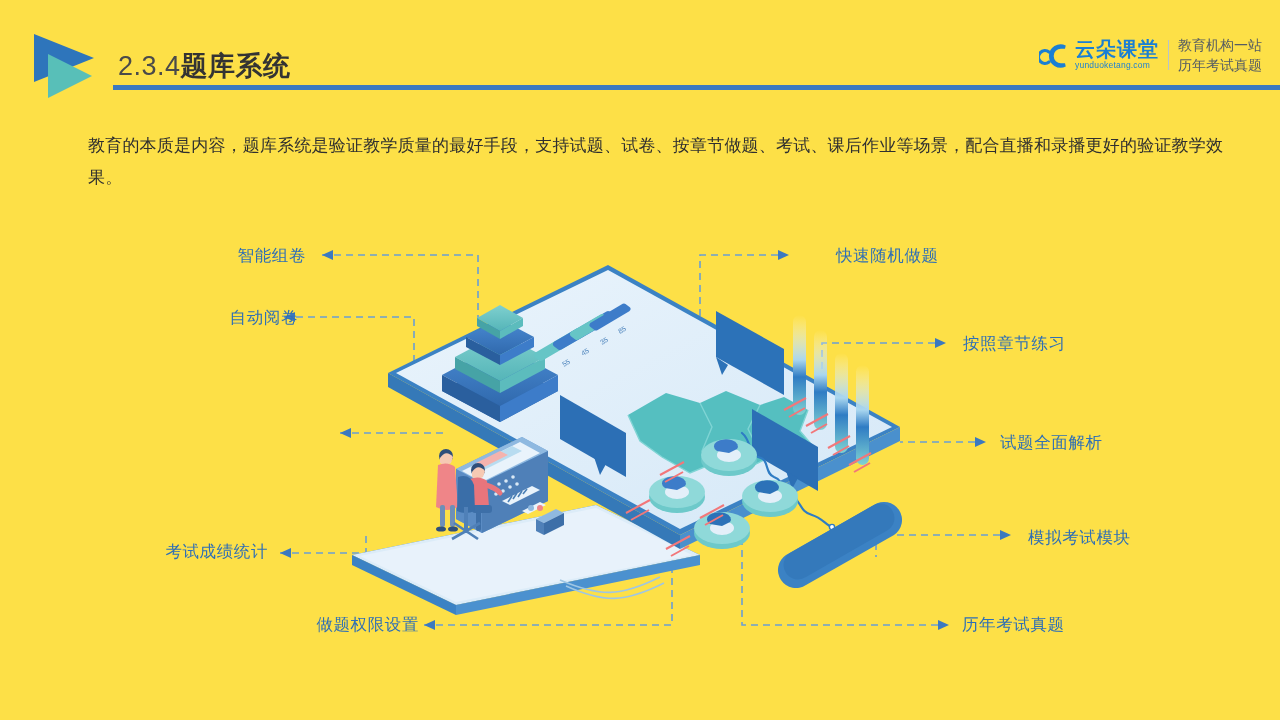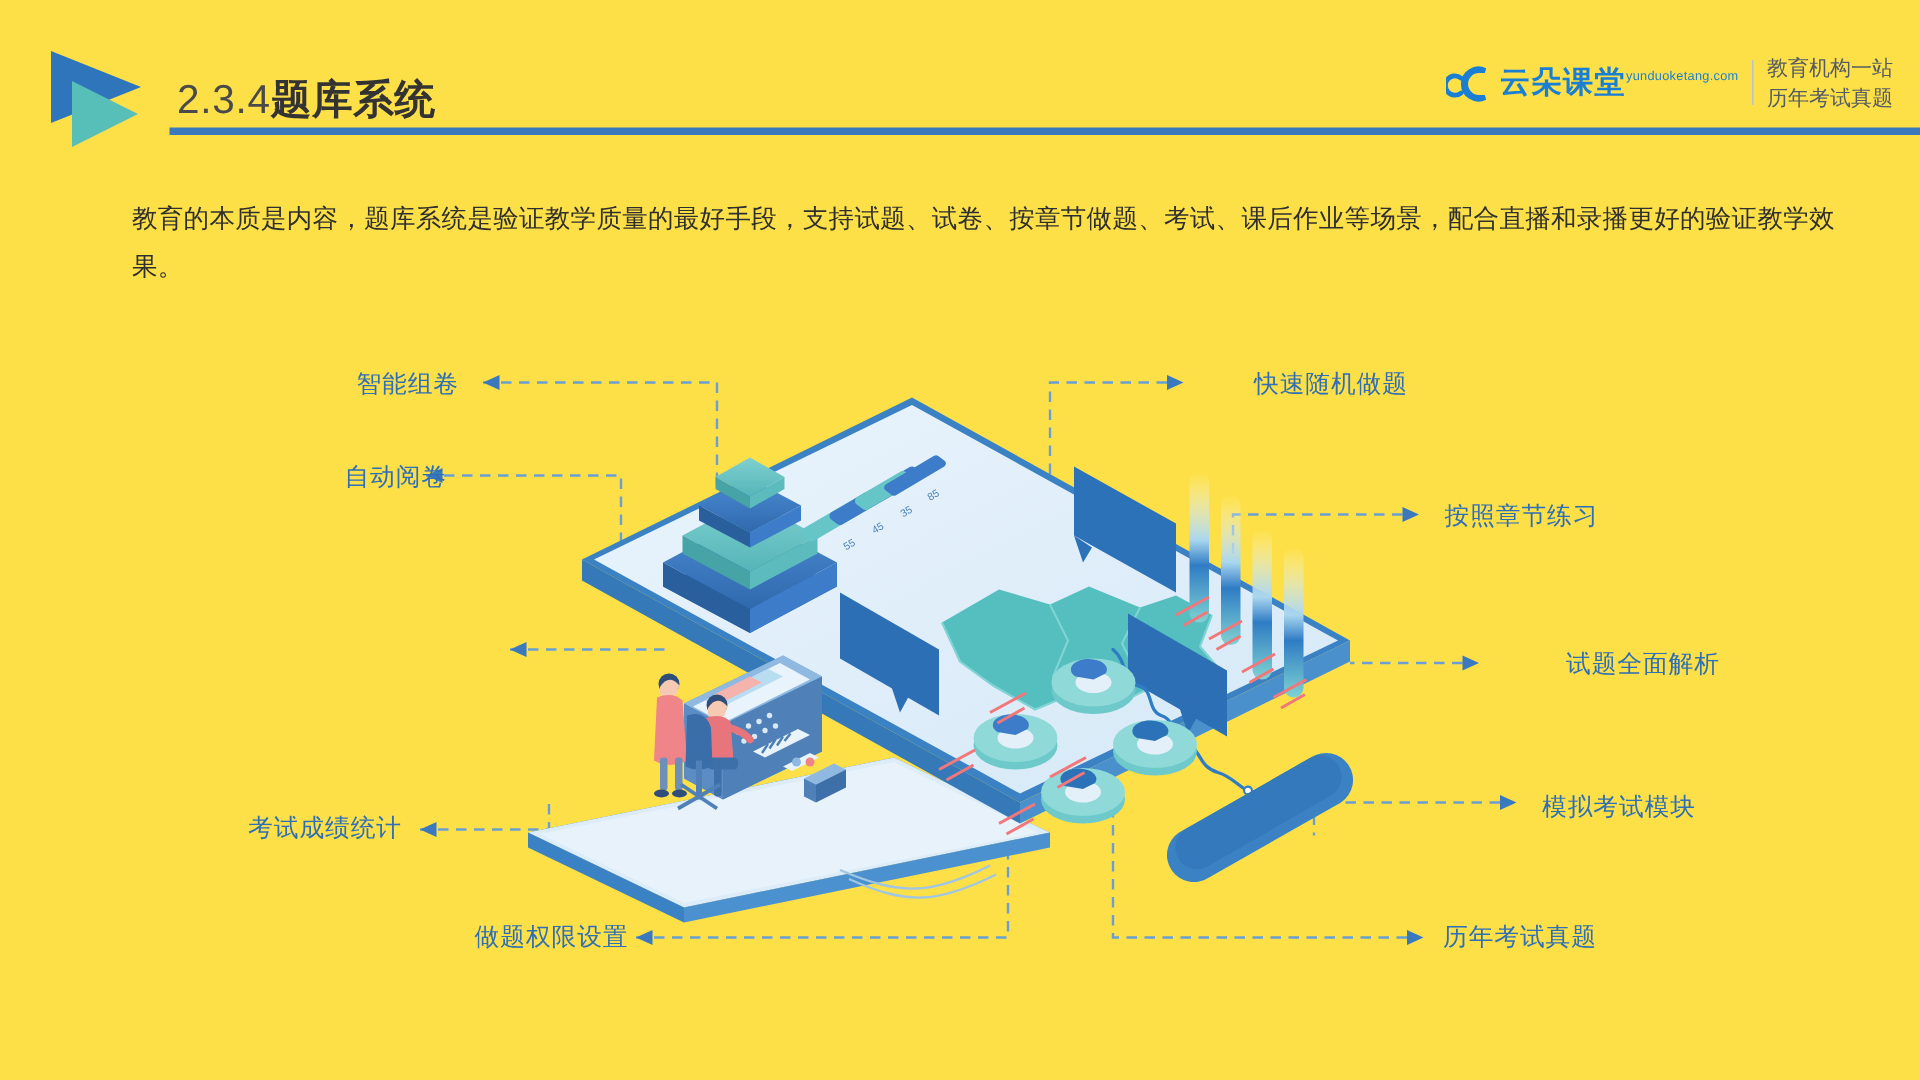--- a/index.html
+++ b/index.html
@@ -40,21 +40,21 @@
   }
 
   
   .brand {
     position: absolute;
     right: 18px; top: 33px;
     display: flex; align-items: center;
     height: 44px;
   }
   .brand-cloud { width: 34px; height: 34px; margin-right: 2px; }
-  .brand-words { display: flex; flex-direction: row; justify-content: center; }
+  .brand-words { display: flex; flex-direction: column; justify-content: center; }
   .brand-cn {
     font-size: 20px; font-weight: bold; color: #1a7fd4;
     letter-spacing: 1px; line-height: 1.05;
   }
   .brand-en {
     font-size: 8.5px; color: #1a7fd4; letter-spacing: 0.2px;
     line-height: 1.1; margin-top: 1px;
   }
   .brand-sep {
     width: 1px; height: 30px; background: #b9c3cc;
@@ -416,17 +416,17 @@
     </svg>
   </div>
 
   <div class="lbl lbl-l" style="left:146px;  top:245px; width:160px; text-align:right;">智能组卷</div>
   <div class="lbl lbl-l" style="left:138px;  top:307px; width:160px; text-align:right;">自动阅卷</div>
   <div class="lbl lbl-l" style="left:58px;   top:541px; width:210px; text-align:right;">考试成绩统计</div>
   <div class="lbl lbl-l" style="left:209px;  top:614px; width:210px; text-align:right;">做题权限设置</div>
 
   <div class="lbl" style="left:836px;  top:245px;">快速随机做题</div>
   <div class="lbl" style="left:963px;  top:333px;">按照章节练习</div>
-  <div class="lbl" style="left:1000px; top:432px;margin-left:44px;">试题全面解析</div>
+  <div class="lbl" style="left:1000px; top:432px;">试题全面解析</div>
   <div class="lbl" style="left:1028px; top:527px;">模拟考试模块</div>
   <div class="lbl" style="left:962px;  top:614px;">历年考试真题</div>
 
 </div>
 
 </body></html>

